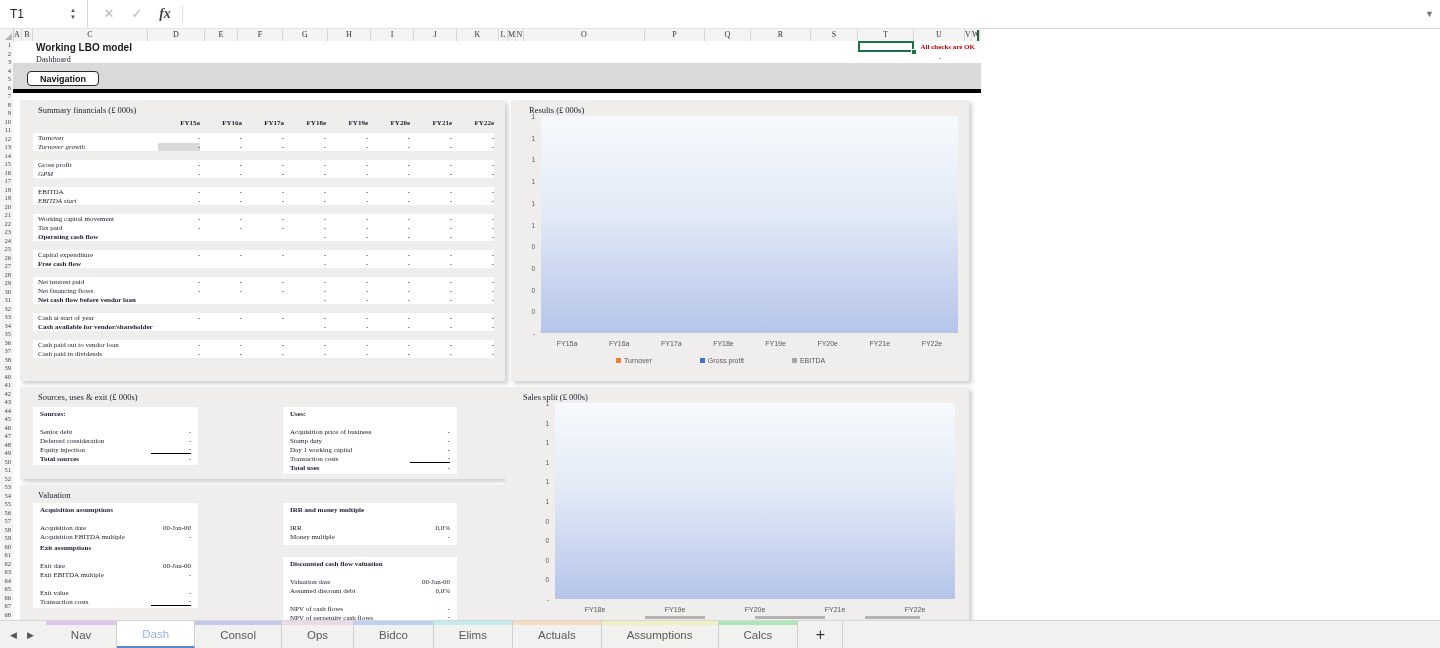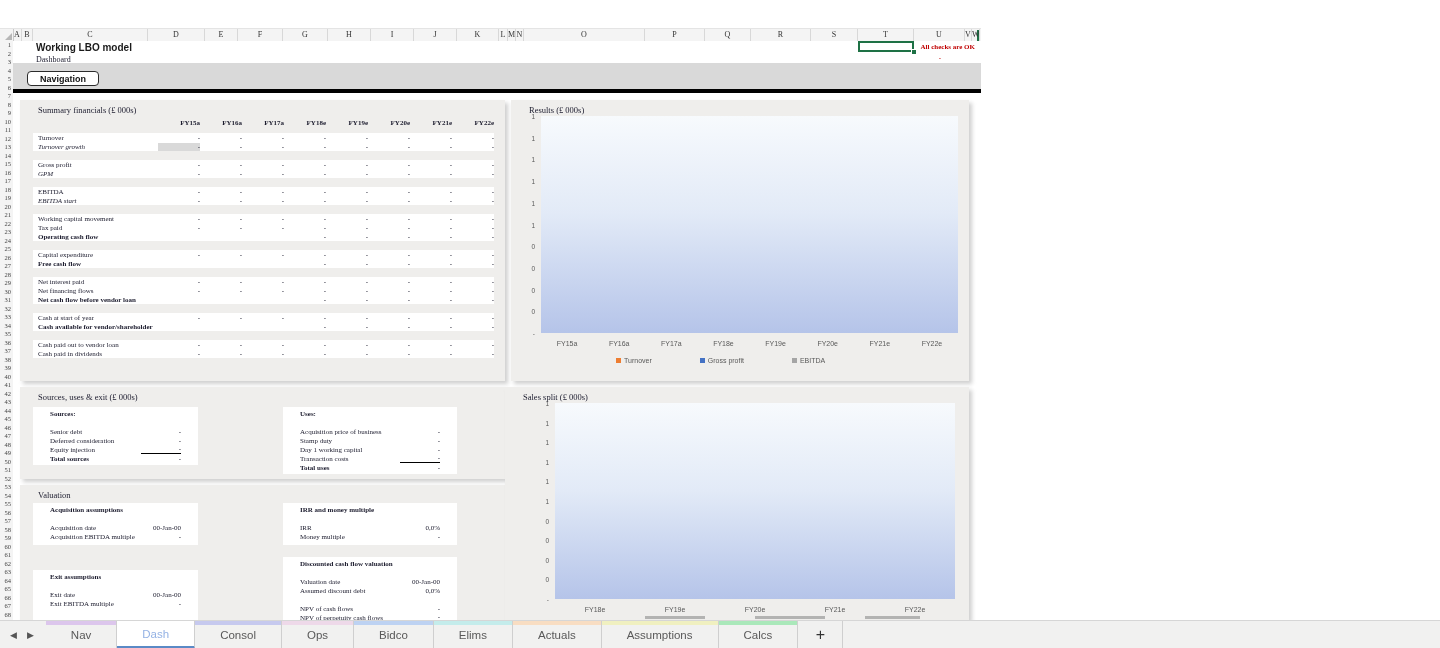--- a/index.html
+++ b/index.html
@@ -64,21 +64,21 @@
   #summary-head .hc{flex:0 0 42px;text-align:right;}
   #summary-rows{position:absolute;left:13px;top:33px;width:461px;background:#fff;}
   .srow{display:flex;height:9px;align-items:center;font-family:"Liberation Serif",serif;
     font-size:7px;color:#1c1c2e;}
   .srow .lbl{flex:0 0 125px;padding-left:5px;box-sizing:border-box;white-space:nowrap;}
   .srow .v{flex:0 0 42px;text-align:right;box-sizing:border-box;}
   .srow.b{font-weight:bold;} .srow.i{font-style:italic;}
   .sgap{height:9px;background:#efeeec;}
   .shade{background:#d9d9d9;}
   
-  .kvbox{position:absolute;background:#fff;padding:2px 12px;box-sizing:border-box;}
+  .kvbox{position:absolute;background:#fff;padding:2px 2px;box-sizing:border-box;}
   .kvrow{display:flex;height:9px;align-items:center;padding:0 5px;
     font-family:"Liberation Serif",serif;font-size:7px;color:#1c1c2e;}
   .kvrow .kl{flex:1;white-space:nowrap;}
   .kvrow .kv{min-width:40px;text-align:right;}
   .kvrow.b{font-weight:bold;}
   .kvrow.rule .kv{border-bottom:1px solid #000;}
   .kvgap{height:9px;}
   
   .plot{position:absolute;background:linear-gradient(180deg,#f7fafd 0%,#e2eaf7 45%,#b5c4e9 100%);}
   .ytick{position:absolute;text-align:right;font-size:6.5px;color:#595959;width:16px;}
@@ -96,20 +96,33 @@
   .tab .stripe{position:absolute;top:0;left:0;right:0;height:4px;}
   .tab.active{background:#fff;color:#94b2e4;border-bottom:3px solid #5a8ac6;}
   #add-tab{display:flex;align-items:center;justify-content:center;width:44px;font-size:16px;
     color:#333;border-right:1px solid #cfcfcf;}
 </style>
 </head>
 <body>
 
 <div id="app">
 
+  <div id="formula-bar">
+    <div id="name-box">T1</div>
+    <div id="name-spinner">
+        <span>▲</span>
+        <span>▼</span>
+      </div>
+    <div class="fbtn" style="left:96px">✕</div>
+    <div class="fbtn" style="left:124px">✓</div>
+    <div class="fbtn" id="fx-btn" style="left:152px">fx</div>
+    <div style="position:absolute;left:182px;top:5px;width:1px;height:18px;background:#e0e0e0"></div>
+    <div style="position:absolute;left:186px;top:0;width:1230px;height:28px"></div>
+    <div id="fb-expand">▼</div>
+  </div>
 
   <div id="col-headers">
     <div id="corner-box">
         <div id="corner-tri"></div>
       </div>
     <div id="used-range-marker"></div>
   <div class="colh" style="left: 13px; width: 9px;">A</div>
       <div class="colh" style="left: 22px; width: 11px;">B</div>
       <div class="colh" style="left: 33px; width: 115px;">C</div>
       <div class="colh" style="left: 148px; width: 57px;">D</div>
@@ -555,21 +568,21 @@
           <div class="kvgap"></div>
           <div class="kvrow">
             <div class="kl">IRR</div>
             <div class="kv">0,0%</div>
           </div>
           <div class="kvrow">
             <div class="kl">Money multiple</div>
             <div class="kv">-</div>
           </div>
         </div>
-      <div class="kvbox" id="box-exit" style="left:13px;top:85px;width:165px;height:67px">
+      <div class="kvbox" id="box-exit" style="left:13px;top:56px;width:165px;height:67px">
           <div class="kvrow b">
             <div class="kl">Exit assumptions</div>
           </div>
           <div class="kvgap"></div>
           <div class="kvrow">
             <div class="kl">Exit date</div>
             <div class="kv">00-Jan-00</div>
           </div>
           <div class="kvrow">
             <div class="kl">Exit EBITDA multiple</div>

